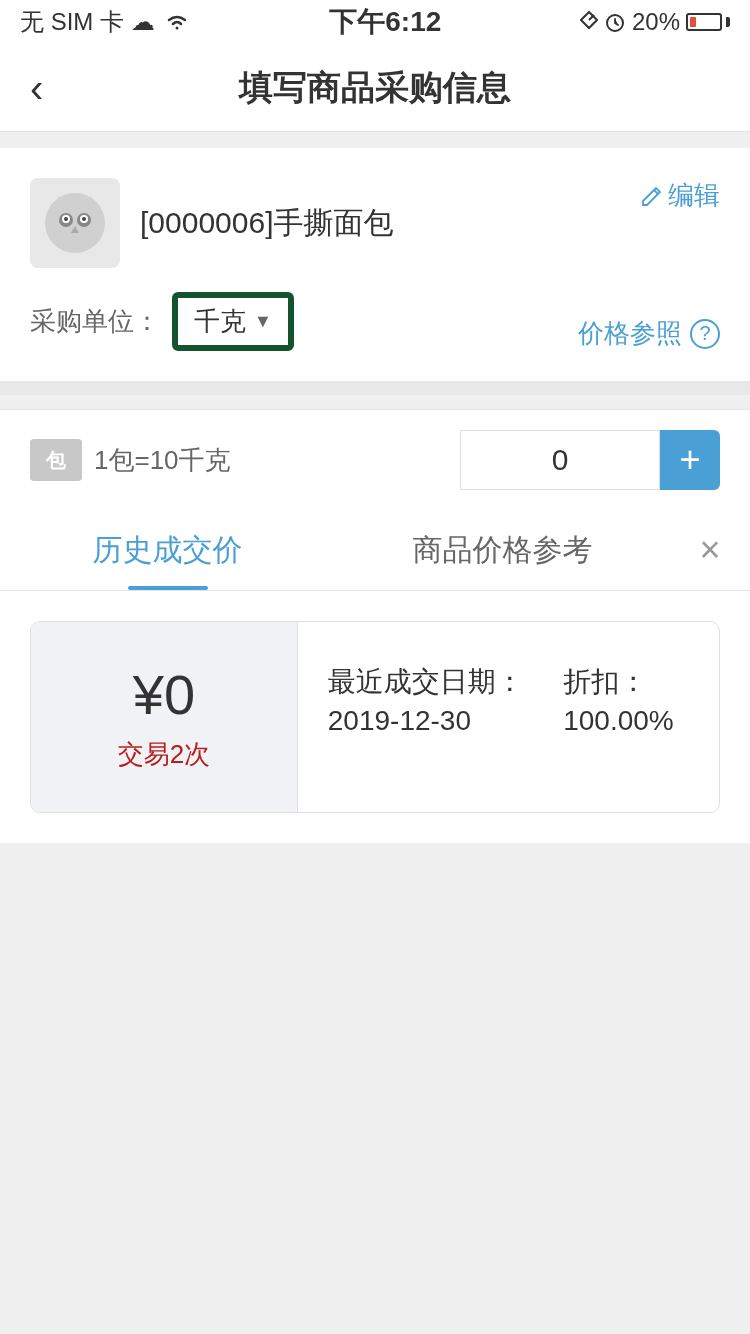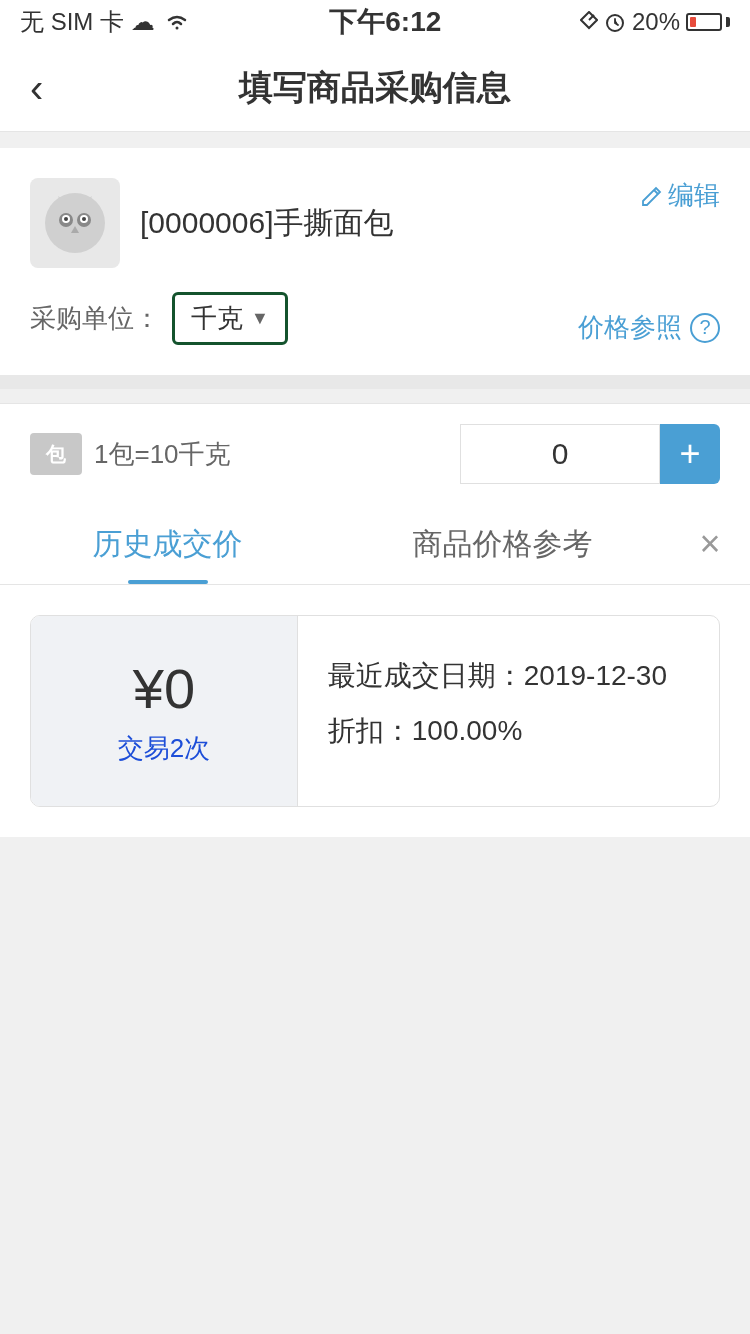--- a/index.html
+++ b/index.html
@@ -147,21 +147,21 @@
       justify-content: space-between;
       margin-top: 8px;
     }
     .unit-label {
       font-size: 26px;
       color: #666;
     }
     .unit-select {
       display: flex;
       align-items: center;
-      border: 3px solid #14532d;
+      border: 6px solid #14532d;
       border-radius: 6px;
       padding: 6px 16px;
       font-size: 26px;
       color: #333;
       gap: 8px;
       cursor: pointer;
       background: #fff;
     }
     .unit-dropdown-arrow {
       font-size: 18px;
@@ -316,28 +316,27 @@
       padding: 40px 20px;
       border-right: 1px solid #e0e0e0;
     }
     .price-main {
       font-size: 56px;
       color: #333;
       font-weight: 500;
     }
     .price-count {
       font-size: 26px;
-      color: #1d4ed8;
+      color: #b91c1c;
       margin-top: 10px;
     }
     .price-card-right {
       flex: 1.6;
       padding: 40px 30px;
       display: flex;
-      flex-direction: column;
       gap: 16px;
     }
     .price-detail-row {
       font-size: 28px;
       color: #333;
       line-height: 1.4;
     }
 
     
     .main-bg {

